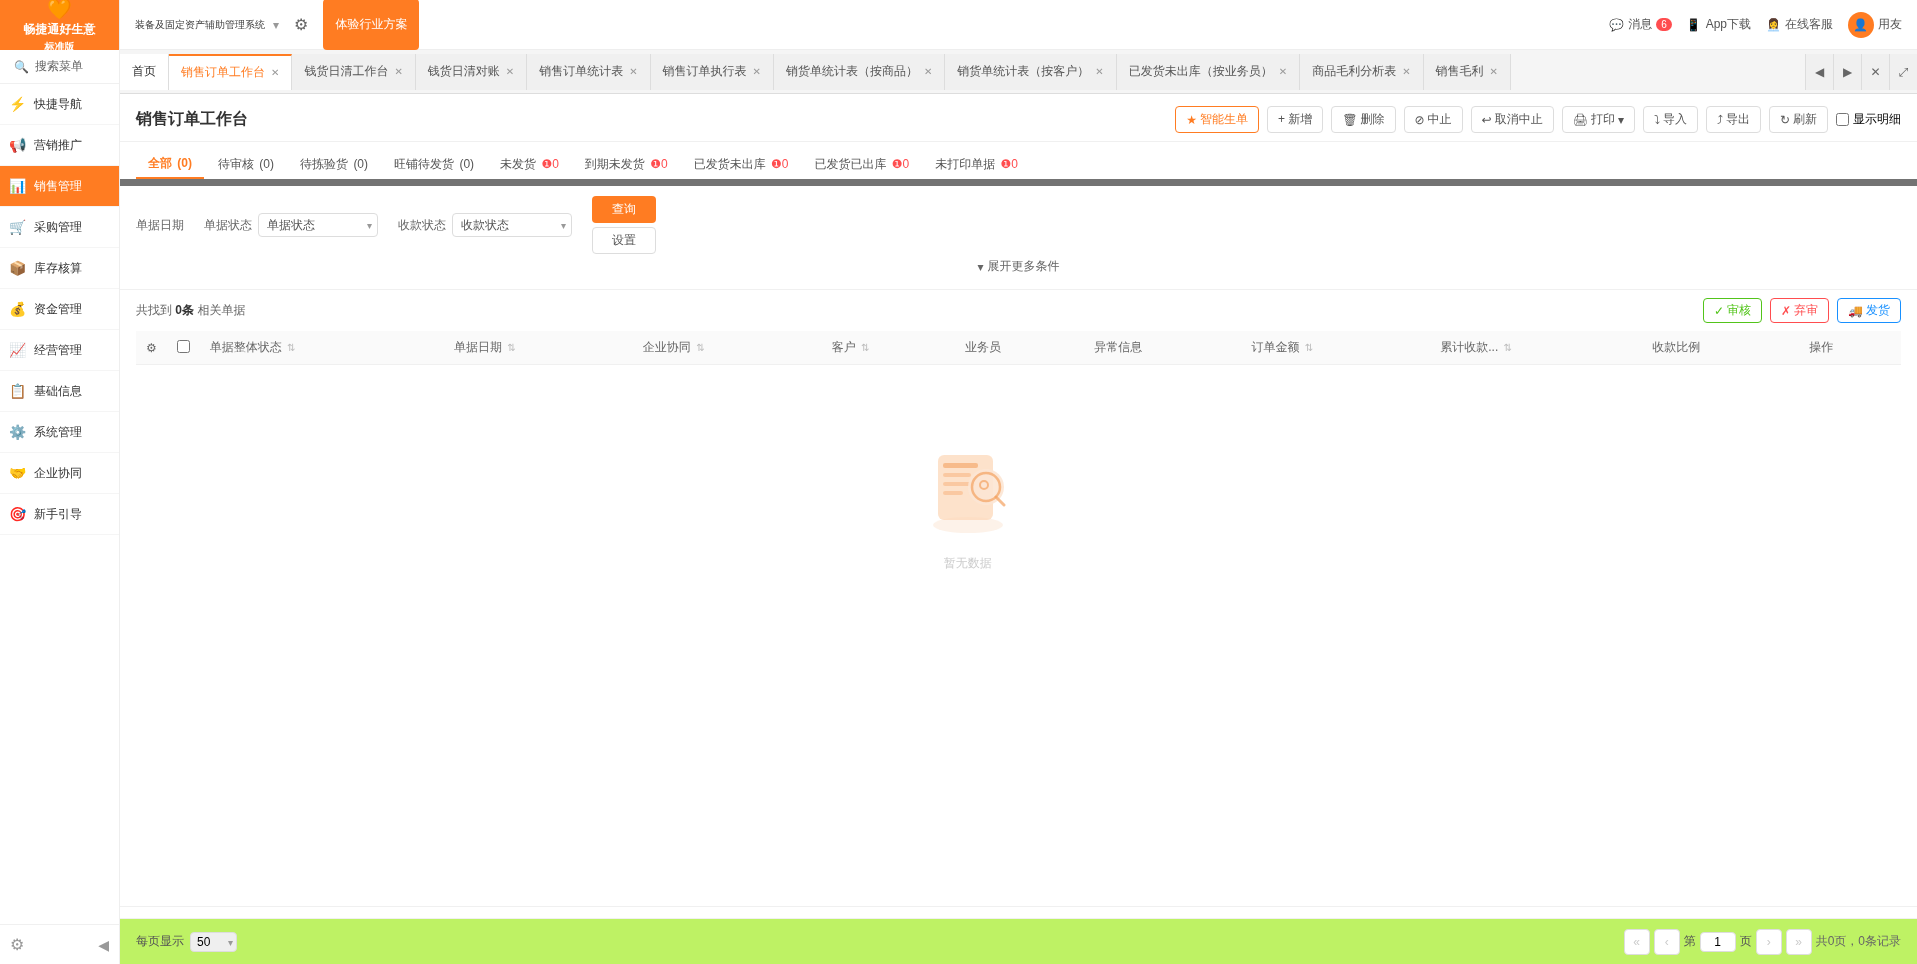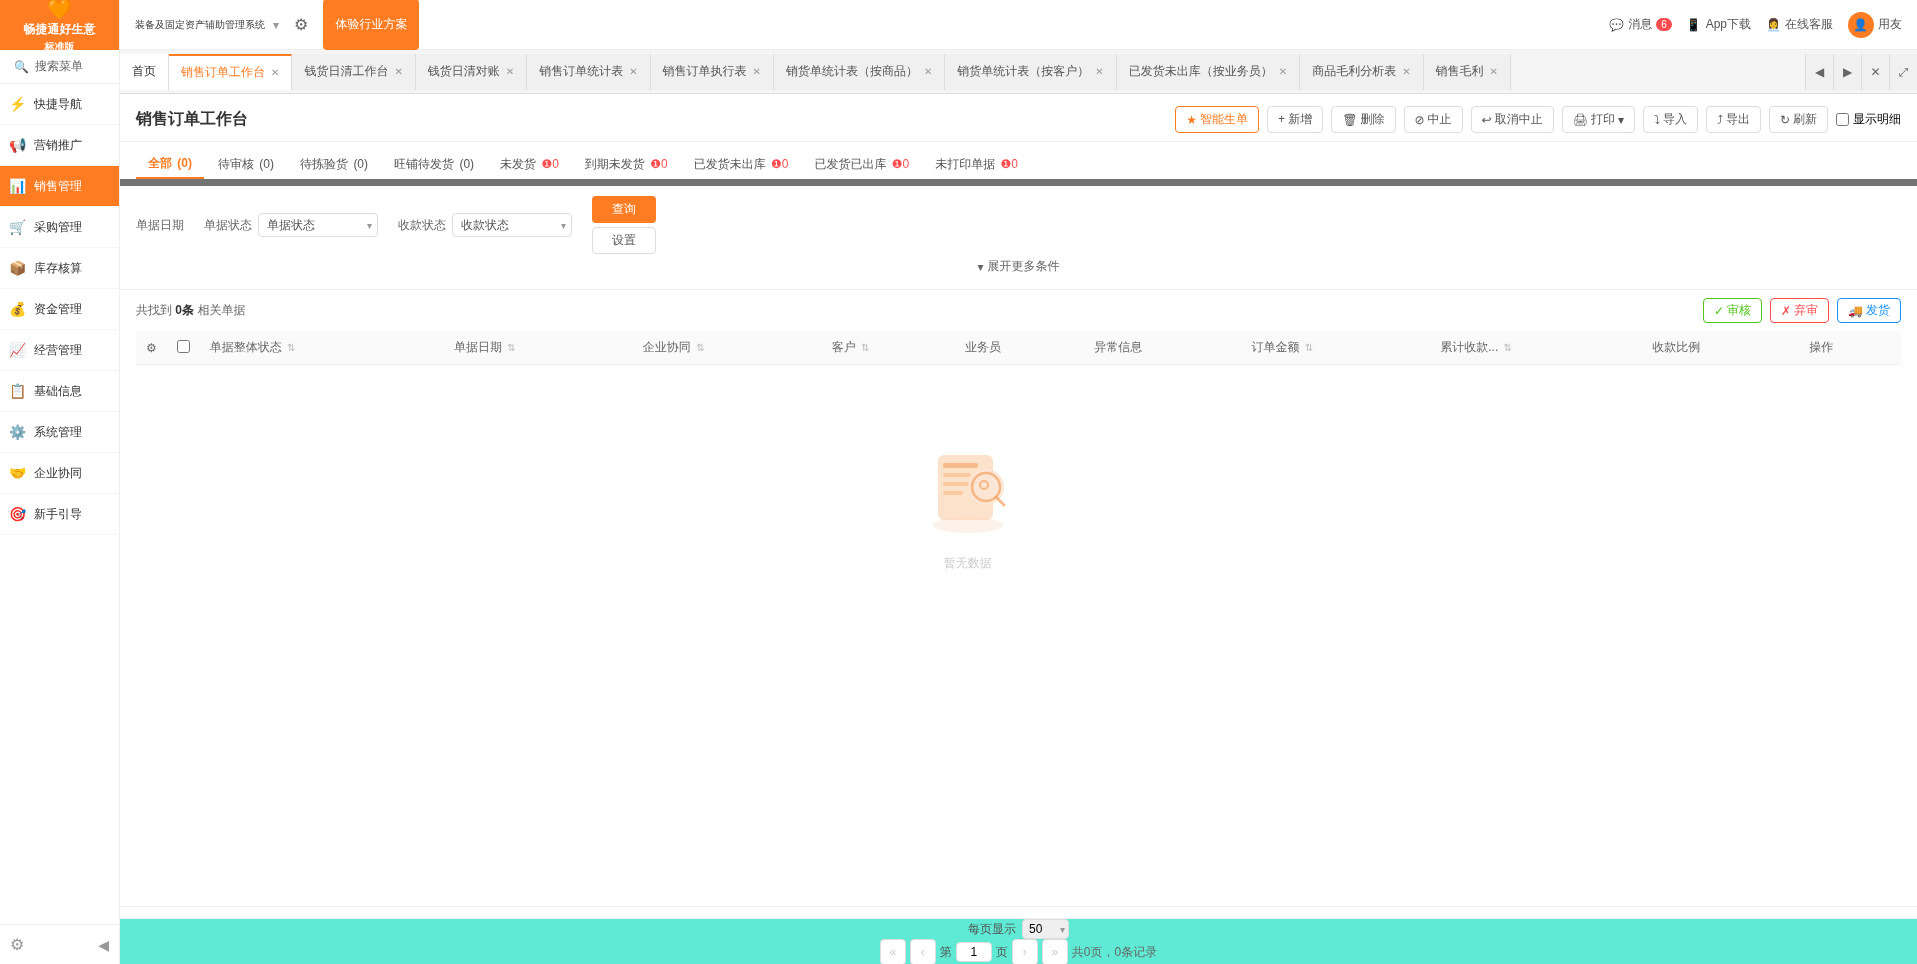--- a/index.html
+++ b/index.html
@@ -95,21 +95,21 @@
     th { padding: 8px 10px; text-align: left; color: #666; font-weight: normal; border-bottom: 1px solid #f0f0f0; white-space: nowrap; font-size: 12px; }
     th .sort-icon { color: #bbb; font-size: 10px; cursor: pointer; margin-left: 2px; }
     td { padding: 8px 10px; border-bottom: 1px solid #f8f8f8; color: #333; font-size: 12px; }
     .checkbox-col { width: 30px; text-align: center; }
     .gear-col { width: 30px; text-align: center; }
 
     
     .empty-state { display: flex; flex-direction: column; align-items: center; justify-content: center; padding: 60px 0; color: #ccc; }
 
     
-    .pagination { height: 46px; border-top: 1px solid #f0f0f0; display: flex; align-items: center; justify-content: space-between; padding: 0 16px; flex-shrink: 0; background: #5eead4; flex-direction: column; }
+    .pagination { height: 46px; border-top: 1px solid #f0f0f0; display: flex; align-items: center; justify-content: space-between; padding: 0 16px; flex-shrink: 0; background: #bef264; }
     .page-size { display: flex; align-items: center; gap: 6px; color: #555; font-size: 12px; }
     .page-size-select { border: 1px solid #ddd; border-radius: 4px; padding: 2px 18px 2px 6px; font-size: 12px; appearance: none; cursor: pointer; }
     .page-size-wrap { position: relative; display: inline-block; }
     .page-size-wrap::after { content: '▾'; position: absolute; right: 4px; top: 50%; transform: translateY(-50%); color: #999; pointer-events: none; font-size: 10px; }
     .page-nav { display: flex; align-items: center; gap: 4px; font-size: 12px; color: #555; }
     .page-btn { width: 26px; height: 26px; border: 1px solid #ddd; border-radius: 4px; display: flex; align-items: center; justify-content: center; cursor: pointer; background: #fff; color: #555; }
     .page-btn.disabled { color: #ccc; cursor: not-allowed; }
     .page-input { width: 36px; border: 1px solid #ddd; border-radius: 4px; text-align: center; padding: 2px 4px; font-size: 12px; }
     .page-total { color: #666; font-size: 12px; }
 

